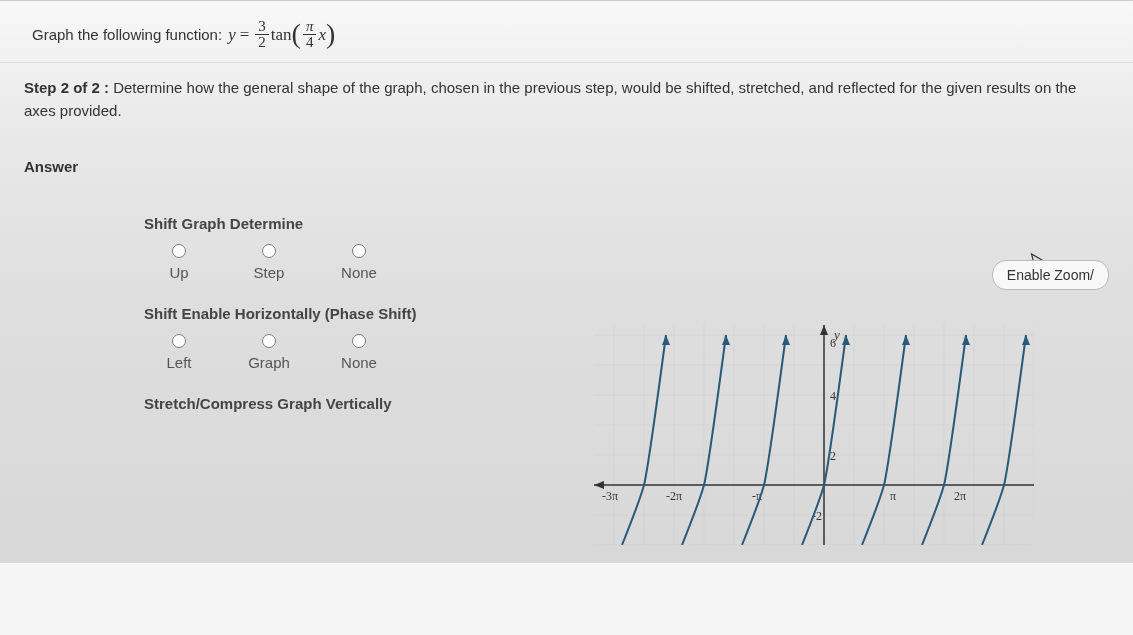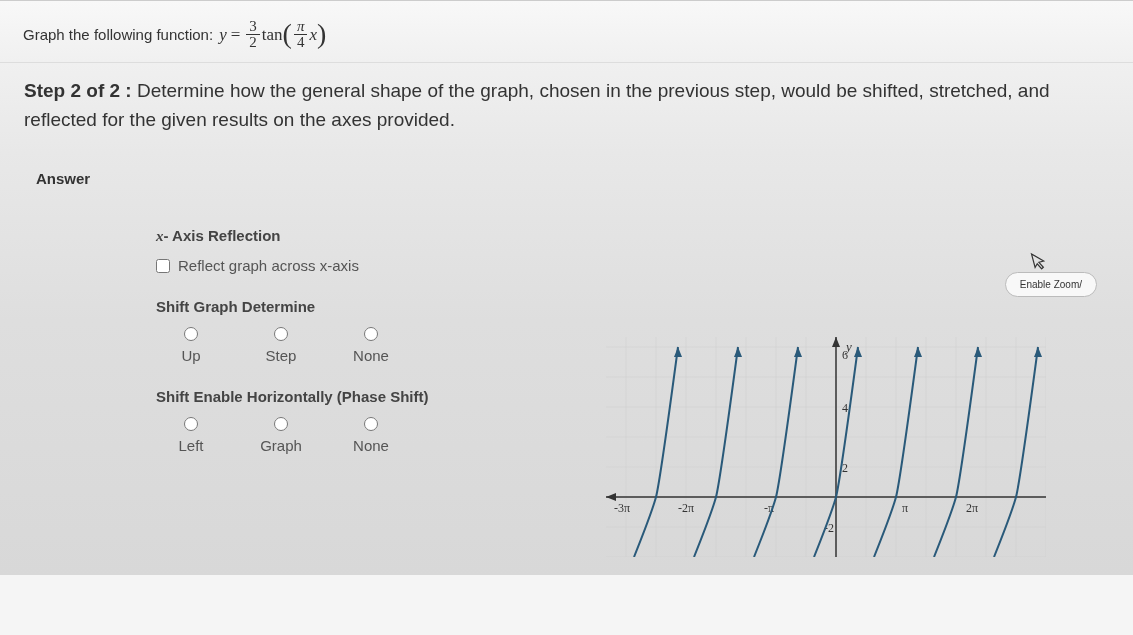--- a/index.html
+++ b/index.html
@@ -14,21 +14,21 @@
       width: 1133px;
       height: 635px;
       overflow: hidden;
       position: relative;
     }
     .top-border {
       border-top: 1px solid #ccc;
       margin-left: 0;
     }
     .question-section {
-      padding: 18px 24px 12px 23px;
+      padding: 18px 24px 12px 32px;
       background: linear-gradient(to bottom, #f8f8f8, #f0f0f0);
       border-bottom: 1px solid #ddd;
     }
     .question-text {
       font-size: 15px;
       color: #333;
       display: flex;
       align-items: center;
       gap: 6px;
     }
@@ -57,29 +57,29 @@
       padding: 0 3px;
     }
     .paren {
       font-size: 28px;
       font-style: normal;
       line-height: 0.8;
     }
     .step-section {
       padding: 14px 24px 18px 24px;
       background: linear-gradient(to bottom, #f0f0f0, #e8e8e8);
-      font-size: 19px;
+      font-size: 15px;
       color: #333;
       line-height: 1.5;
     }
     .step-label {
       font-weight: bold;
     }
     .answer-section {
-      padding: 18px 36px;
+      padding: 18px 24px;
       background: linear-gradient(to bottom, #e8e8e8, #dedede 40%, #d8d8d8);
     }
     .answer-label {
       font-weight: bold;
       font-size: 15px;
       color: #333;
       margin-bottom: 40px;
     }
     .controls-area {
       display: flex;
@@ -135,21 +135,21 @@
       position: relative;
       padding-top: 30px;
     }
     .enable-zoom-btn {
       position: absolute;
       right: 0;
       top: 45px;
       background: #f8f8f8;
       border: 1px solid #bbb;
       padding: 6px 14px;
-      font-size: 10px;
+      font-size: 14px;
       color: #333;
       border-radius: 14px;
       cursor: pointer;
     }
     .graph-container {
       margin-top: 80px;
       margin-left: 20px;
       width: 440px;
       height: 220px;
       position: relative;
@@ -204,29 +204,20 @@
 
   <span class="cursor-icon">
     <svg width="16" height="20" viewBox="0 0 16 20">
       <path d="M 2 2 L 2 16 L 5 13 L 8 19 L 10 18 L 7 12 L 12 12 Z" fill="none" stroke="#333" stroke-width="1.2"></path>
     </svg>
   </span>
 
   <div class="controls-area">
     <div class="left-controls">
 
-      <div class="control-group">
-        <div class="group-title">
-          <span class="math-var">x</span><span>- Axis Reflection</span>
-        </div>
-        <label class="checkbox-row">
-          <input type="checkbox" style="">
-          <span>Reflect graph across x-axis</span>
-        </label>
-      </div>
 
       <div class="control-group">
         <div class="group-title">Shift Graph Determine</div>
         <div class="radio-row">
           <label class="radio-option">
             <input type="radio" name="shiftv" style="">
             <span>Up</span>
           </label>
           <label class="radio-option">
             <input type="radio" name="shiftv" style="">
@@ -250,20 +241,23 @@
             <input type="radio" name="shifth" style="">
             <span>Graph</span>
           </label>
           <label class="radio-option">
             <input type="radio" name="shifth" style="">
             <span>None</span>
           </label>
         </div>
       </div>
 
+      <div class="control-group">
+        <div class="group-title">Stretch/Compress Graph Vertically</div>
+      </div>
 
     </div>
 
     <div class="right-panel">
       <button class="enable-zoom-btn">Enable Zoom/</button>
 
       <div class="graph-container">
         <svg class="graph" width="440" height="220" viewBox="0 0 440 220">
 
           <g stroke="#ccc" stroke-width="0.5">

